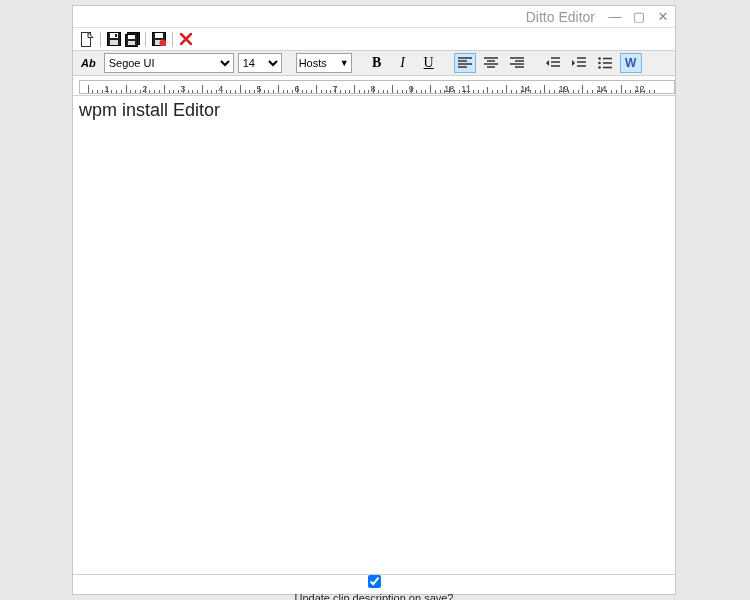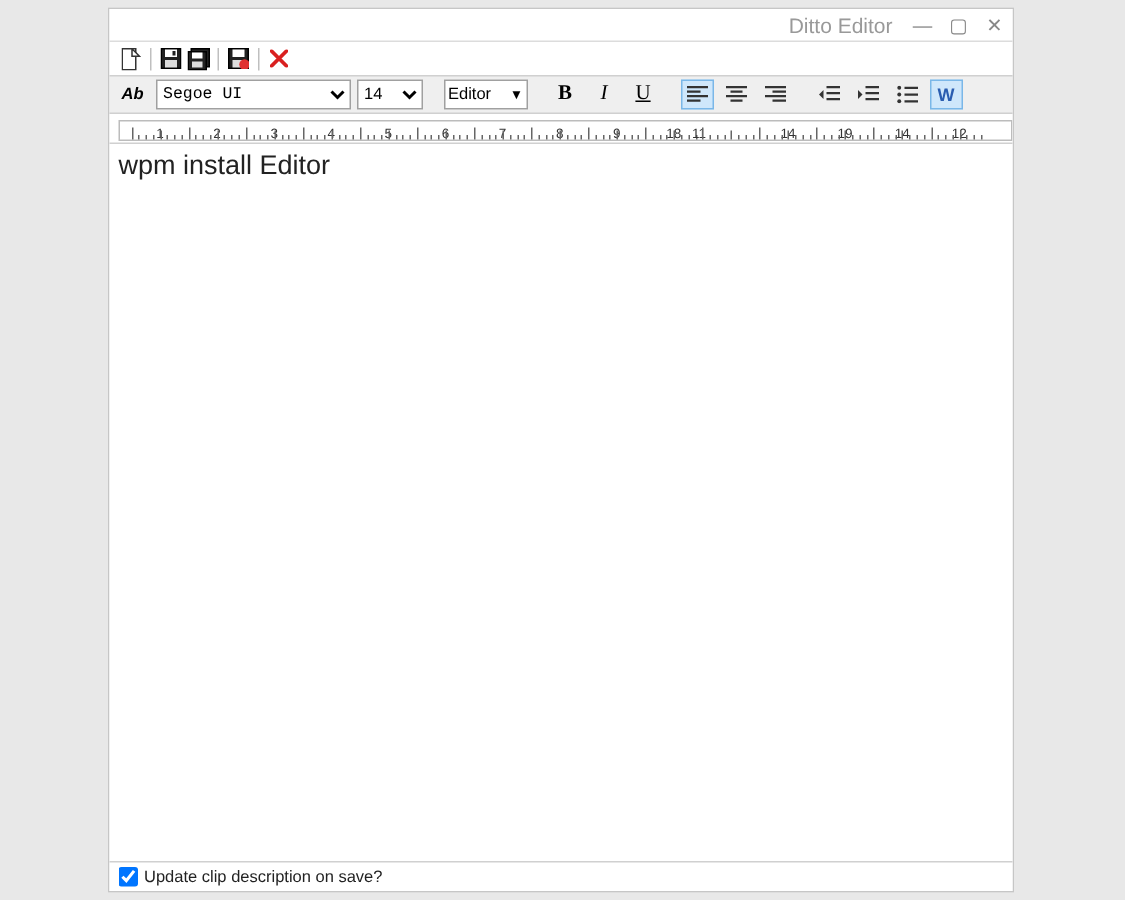--- a/index.html
+++ b/index.html
@@ -14,41 +14,41 @@
   .ft-sep { width: 1px; height: 15px; background: #bfbfbf; margin: 0 3px; }
   .ft-btn { width: 16px; height: 16px; display: flex; align-items: center; justify-content: center; }
   .ft-btn svg { display: block; }
 
   .clipname-row { height: 20px; padding: 0 6px; display: flex; align-items: center; background: #fff; }
   .clipname-input { border: none; outline: none; font-weight: bold; font-size: 12px; font-family: "Segoe UI", sans-serif; width: 100%; background: transparent; }
 
   .format-toolbar { height: 26px; background: #efefef; border-top: 1px solid #d0d0d0; border-bottom: 1px solid #d0d0d0; display: flex; align-items: center; padding: 0 4px; gap: 4px; }
   .ab-lbl { font-weight: bold; font-style: italic; font-size: 11px; padding: 0 4px; }
   .combo { height: 20px; font-size: 11px; border: 1px solid #a0a0a0; background: #fff; }
-  .font-combo { width: 130px; font-family: Liberation Mono, monospace; }
+  .font-combo { width: 130px; }
   .size-combo { width: 44px; }
   .color-combo { width: 56px; display: flex; align-items: center; padding: 0 2px; font-size: 11px; }
   .color-combo .arrow { margin-left: auto; font-size: 9px; }
   .fmt-btn { width: 22px; height: 20px; display: flex; align-items: center; justify-content: center; border: 1px solid transparent; font-family: "Times New Roman", serif; font-size: 14px; }
   .fmt-btn.active { background: #cfe7fb; border: 1px solid #7ab7e8; }
   .fmt-btn.bold { font-weight: bold; }
   .fmt-btn.italic { font-style: italic; }
   .fmt-btn.underline { text-decoration: underline; }
   .group-sep { width: 6px; }
   .align-icon, .list-icon { width: 14px; height: 12px; }
   .wrap-btn { font-family: "Segoe UI", sans-serif; font-weight: bold; font-size: 12px; color: #2a5db0; }
 
   .ruler { height: 20px; background: #fff; border-bottom: 1px solid #d0d0d0; position: relative; overflow: hidden; padding-left: 6px; }
   .ruler-track { position: absolute; left: 6px; right: 0; top: 4px; height: 14px; border: 1px solid #bcbcbc; background: #fff; }
   .ruler-tick { position: absolute; bottom: 0; width: 1px; background: #666; }
   .ruler-num { position: absolute; top: 3px; font-size: 9px; color: #333; transform: translateX(-50%); }
 
   .editor { flex: 1; background: #fff; padding: 4px 6px; font-family: "Segoe UI", sans-serif; font-size: 18px; color: #222; overflow: auto; }
 
-  .footer { height: 20px; border-top: 1px solid #d0d0d0; display: flex; align-items: center; padding: 0 6px; gap: 4px; background: #fff; }
+  .footer { height: 20px; border-top: 1px solid #d0d0d0; display: flex; align-items: center; padding: 0 6px; gap: 4px; background: #fff; flex-direction: column; }
   .footer input[type=checkbox] { width: 13px; height: 13px; }
   .footer label { font-size: 11px; color: #222; }
 </style>
 </head>
 <body>
 
 <div class="window">
 
   <div class="titlebar">
     <div class="title-text">Ditto Editor</div>
@@ -104,21 +104,21 @@
   <div class="format-toolbar">
     <span class="ab-lbl">Ab</span>
     <select class="combo font-combo">
       <option>Segoe UI</option>
     </select>
     <select class="combo size-combo">
       <option>14</option>
     </select>
     <div class="group-sep"></div>
     <div class="color-combo combo">
-      <span>Editor</span>
+      <span>Hosts</span>
       <span class="arrow">▼</span>
     </div>
     <div class="group-sep"></div>
     <div class="fmt-btn bold">B</div>
     <div class="fmt-btn italic">I</div>
     <div class="fmt-btn underline">U</div>
     <div class="group-sep"></div>
     <div class="fmt-btn active">
       <svg class="align-icon" viewBox="0 0 14 12">
           <line x1="0" y1="1" x2="14" y2="1" stroke="#333" stroke-width="1.5"></line>

